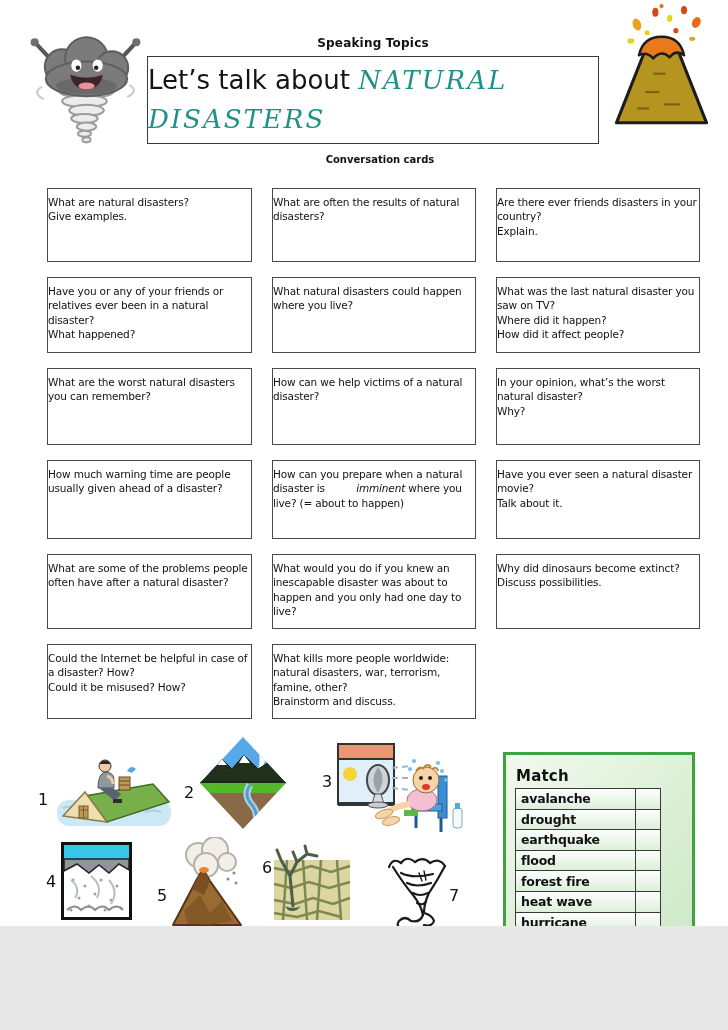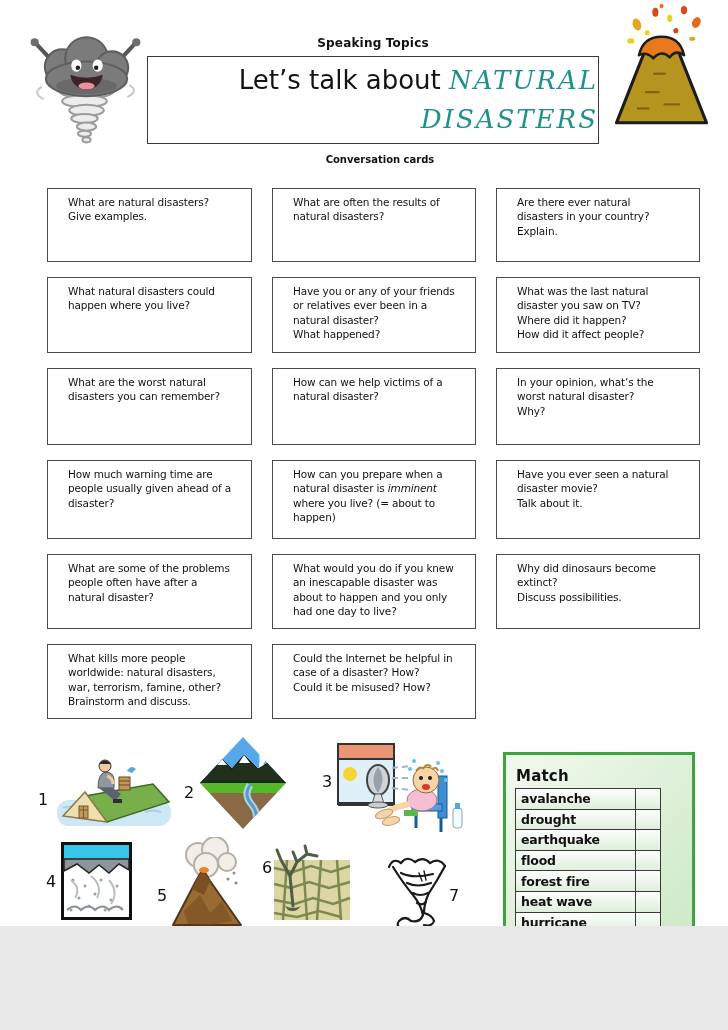--- a/index.html
+++ b/index.html
@@ -7,39 +7,39 @@
     --match-border:#3fa33f;
   }
   *{margin:0;padding:0;box-sizing:border-box;}
   body{background:#e8e8e8;font-family:"DejaVu Sans",sans-serif;color:#111;}
   .page{position:relative;width:728px;height:926px;background:#ffffff;margin:0 auto;overflow:hidden;}
 
   
   .kicker{position:absolute;left:147px;top:36px;width:452px;text-align:center;
           font-size:12px;font-weight:600;letter-spacing:.2px;}
   .title-box{position:absolute;left:147px;top:56px;width:452px;height:88px;
-             border:1.5px solid #3a3a3a;background:#fff;text-align:right;
+             border:1.5px solid #3a3a3a;background:#fff;text-align:left;
              padding-top:4px;font-size:26px;line-height:39px;}
   .title-prefix{color:#141414;}
   .title-highlight{color:var(--title-highlight,#1e9188);font-family:"DejaVu Serif",serif;
                    font-style:italic;letter-spacing:2px;}
   .illu{position:absolute;}
   .illu svg{width:100%;height:100%;display:block;}
 
   .section-heading{position:absolute;left:16px;top:154px;width:728px;text-align:center;
                    font-size:10px;font-weight:bold;}
 
   
   .cards{position:absolute;left:47px;top:188px;width:653px;display:grid;
          grid-template-columns:205px 204px 204px;
          grid-template-rows:74px 76px 77px 79px 75px 75px;
          column-gap:20px;row-gap:15px;}
-  .card{border:1.4px solid #4a4a4a;background:#fff;padding:6px 20px;
+  .card{border:1.4px solid #4a4a4a;background:#fff;padding:6px 0;
         font-size:10.5px;line-height:1.38;letter-spacing:-0.15px;white-space:pre-line;}
-  .card i{font-style:italic;}
+  .card i{font-style:italic;margin-left:28px;}
 
   
   .num{position:absolute;font-size:16px;color:#101010;}
 
   
   .match{position:absolute;left:503px;top:752px;width:192px;height:264px;
          border:3px solid var(--match-border,#3fa33f);
          background:linear-gradient(135deg,#f1f9ee 0%,#d9eed3 55%,#c7e6c0 100%);
          padding:5px 0 0 9px;z-index:2;}
   .match-title{font-size:15px;font-weight:bold;margin:7px 0 3px 1px;letter-spacing:.2px;}
@@ -122,44 +122,44 @@
   <div class="title-box">
     <span class="title-prefix">Let’s talk about </span><span class="title-highlight">NATURAL DISASTERS</span>
   </div>
 
   <div class="section-heading">Conversation cards</div>
 
   <div class="cards">
     <div class="card">What are natural disasters?
 Give examples.</div>
     <div class="card">What are often the results of natural disasters?</div>
-    <div class="card">Are there ever natural disasters in your country?
+    <div class="card">Are there ever friends disasters in your country?
 Explain.</div>
-    <div class="card">What natural disasters could happen where you live?</div>
     <div class="card">Have you or any of your friends or relatives ever been in a natural disaster?
 What happened?</div>
+    <div class="card">What natural disasters could happen where you live?</div>
     <div class="card">What was the last natural disaster you saw on TV?
 Where did it happen?
 How did it affect people?</div>
     <div class="card">What are the worst natural disasters you can remember?</div>
     <div class="card">How can we help victims of a natural disaster?</div>
     <div class="card">In your opinion, what’s the worst natural disaster?
 Why?</div>
     <div class="card">How much warning time are people usually given ahead of a disaster?</div>
     <div class="card"><span>How can you prepare when a natural disaster is </span><i>imminent</i><span> where you live? (= about to happen)</span></div>
     <div class="card">Have you ever seen a natural disaster movie?
 Talk about it.</div>
     <div class="card">What are some of the problems people often have after a natural disaster?</div>
     <div class="card">What would you do if you knew an inescapable disaster was about to happen and you only had one day to live?</div>
     <div class="card">Why did dinosaurs become extinct?
 Discuss possibilities.</div>
+    <div class="card">Could the Internet be helpful in case of a disaster? How?
+Could it be misused? How?</div>
     <div class="card">What kills more people worldwide: natural disasters, war, terrorism, famine, other?
 Brainstorm and discuss.</div>
-    <div class="card">Could the Internet be helpful in case of a disaster? How?
-Could it be misused? How?</div>
   </div>
 
   <span class="num" style="left:38px;top:790px;">1</span>
   <span class="num" style="left:184px;top:783px;">2</span>
   <span class="num" style="left:322px;top:772px;">3</span>
   <span class="num" style="left:46px;top:872px;">4</span>
   <span class="num" style="left:157px;top:886px;">5</span>
   <span class="num" style="left:262px;top:858px;">6</span>
   <span class="num" style="left:449px;top:886px;">7</span>
   <span class="num" style="left:48px;top:968px;">8</span>

